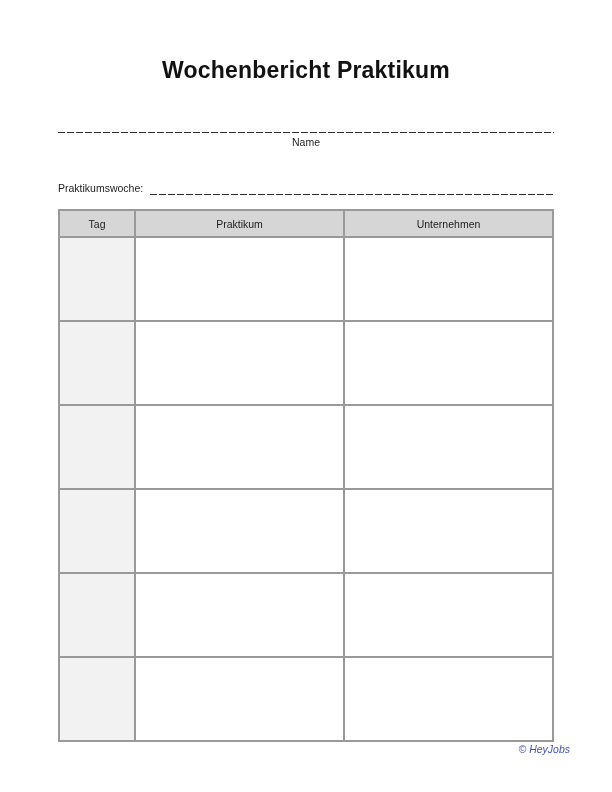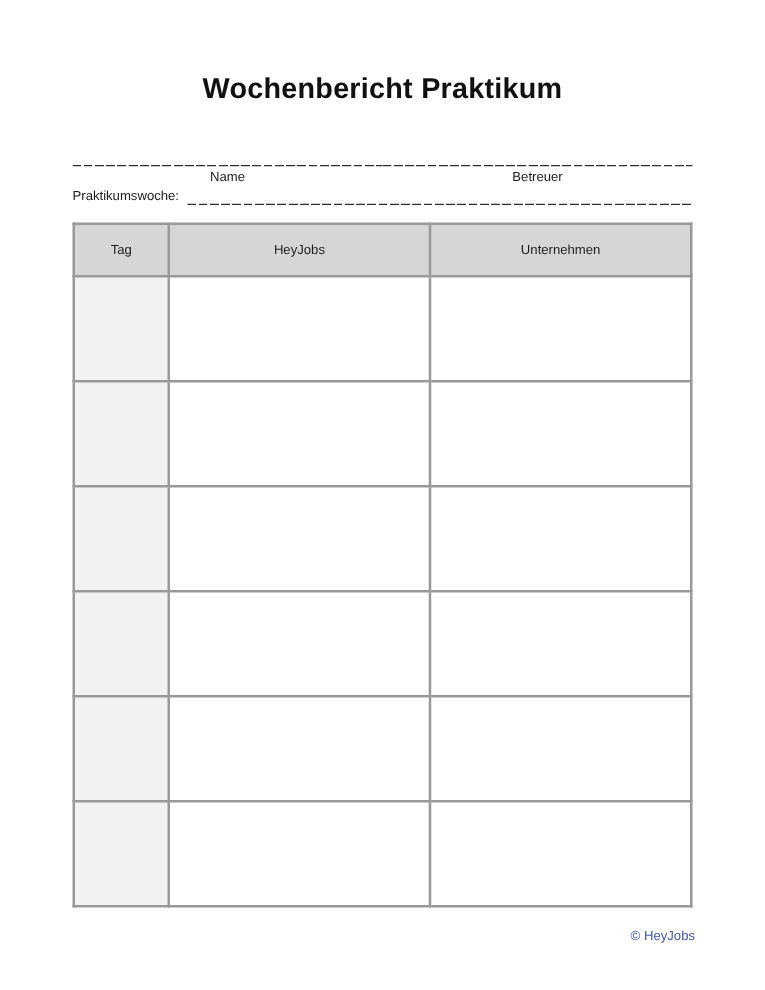--- a/index.html
+++ b/index.html
@@ -49,21 +49,21 @@
   .signature-label {
     margin-top: 3px;
     text-align: center;
     font-size: 10.5px;
     color: #1c1c1c;
   }
 
   .week-row {
     display: flex;
     align-items: flex-end;
-    margin-top: 3px;
+    margin-top: 34px;
   }
   .week-label {
     font-size: 10.5px;
     color: #1c1c1c;
     white-space: nowrap;
     padding-bottom: 1px;
   }
   .week-line {
     flex: 1;
     margin-left: 7px;
@@ -78,76 +78,73 @@
   table.report-table {
     width: 100%;
     margin-top: 14px;
     border-collapse: collapse;
     table-layout: fixed;
   }
   .report-table th, .report-table td {
     border: 2px solid var(--border-color);
   }
   .report-table th {
-    height: 42px;
+    height: 27px;
     background: var(--header-bg);
     font-size: 10.5px;
     font-weight: 400;
     color: #1c1c1c;
     text-align: center;
     vertical-align: middle;
   }
   .report-table td { height: 84px; background: #ffffff; }
   .report-table td.day-col { background: var(--day-col-bg); }
   .col-day   { width: 15.4%; }
   .col-tasks { width: 42.3%; }
   .col-learn { width: 42.3%; }
 
   .footer-brand {
     position: absolute;
-    right: 56px;
+    right: 42px;
     bottom: 37px;
     font-size: 10.5px;
     color: var(--accent);
+    font-style: italic;
   }
 </style>
 </head>
 <body>
 
 <div class="page">
   <div class="content">
 
     <h1 class="doc-title">Wochenbericht Praktikum</h1>
 
     <div class="signature-row">
       <div class="signature-field">
         <div class="blank-line"></div>
         <div class="signature-label">Name</div>
-      </div>
-      <div class="signature-field">
-        <div class="blank-line"></div>
-        <div class="signature-label">Betreuer</div>
       </div>
     </div>
 
     <div class="week-row">
       <span class="week-label">Praktikumswoche:</span>
       <span class="week-line"></span>
     </div>
 
     <table class="report-table">
       <colgroup>
         <col class="col-day">
         <col class="col-tasks">
         <col class="col-learn">
       </colgroup>
       <thead>
         <tr>
           <th>Tag</th>
-          <th>HeyJobs</th>
+          <th>Praktikum</th>
           <th>Unternehmen</th>
         </tr>
       </thead>
       <tbody>
           <tr>
             <td class="day-col"></td>
             <td></td>
             <td></td>
           </tr>
           <tr>

